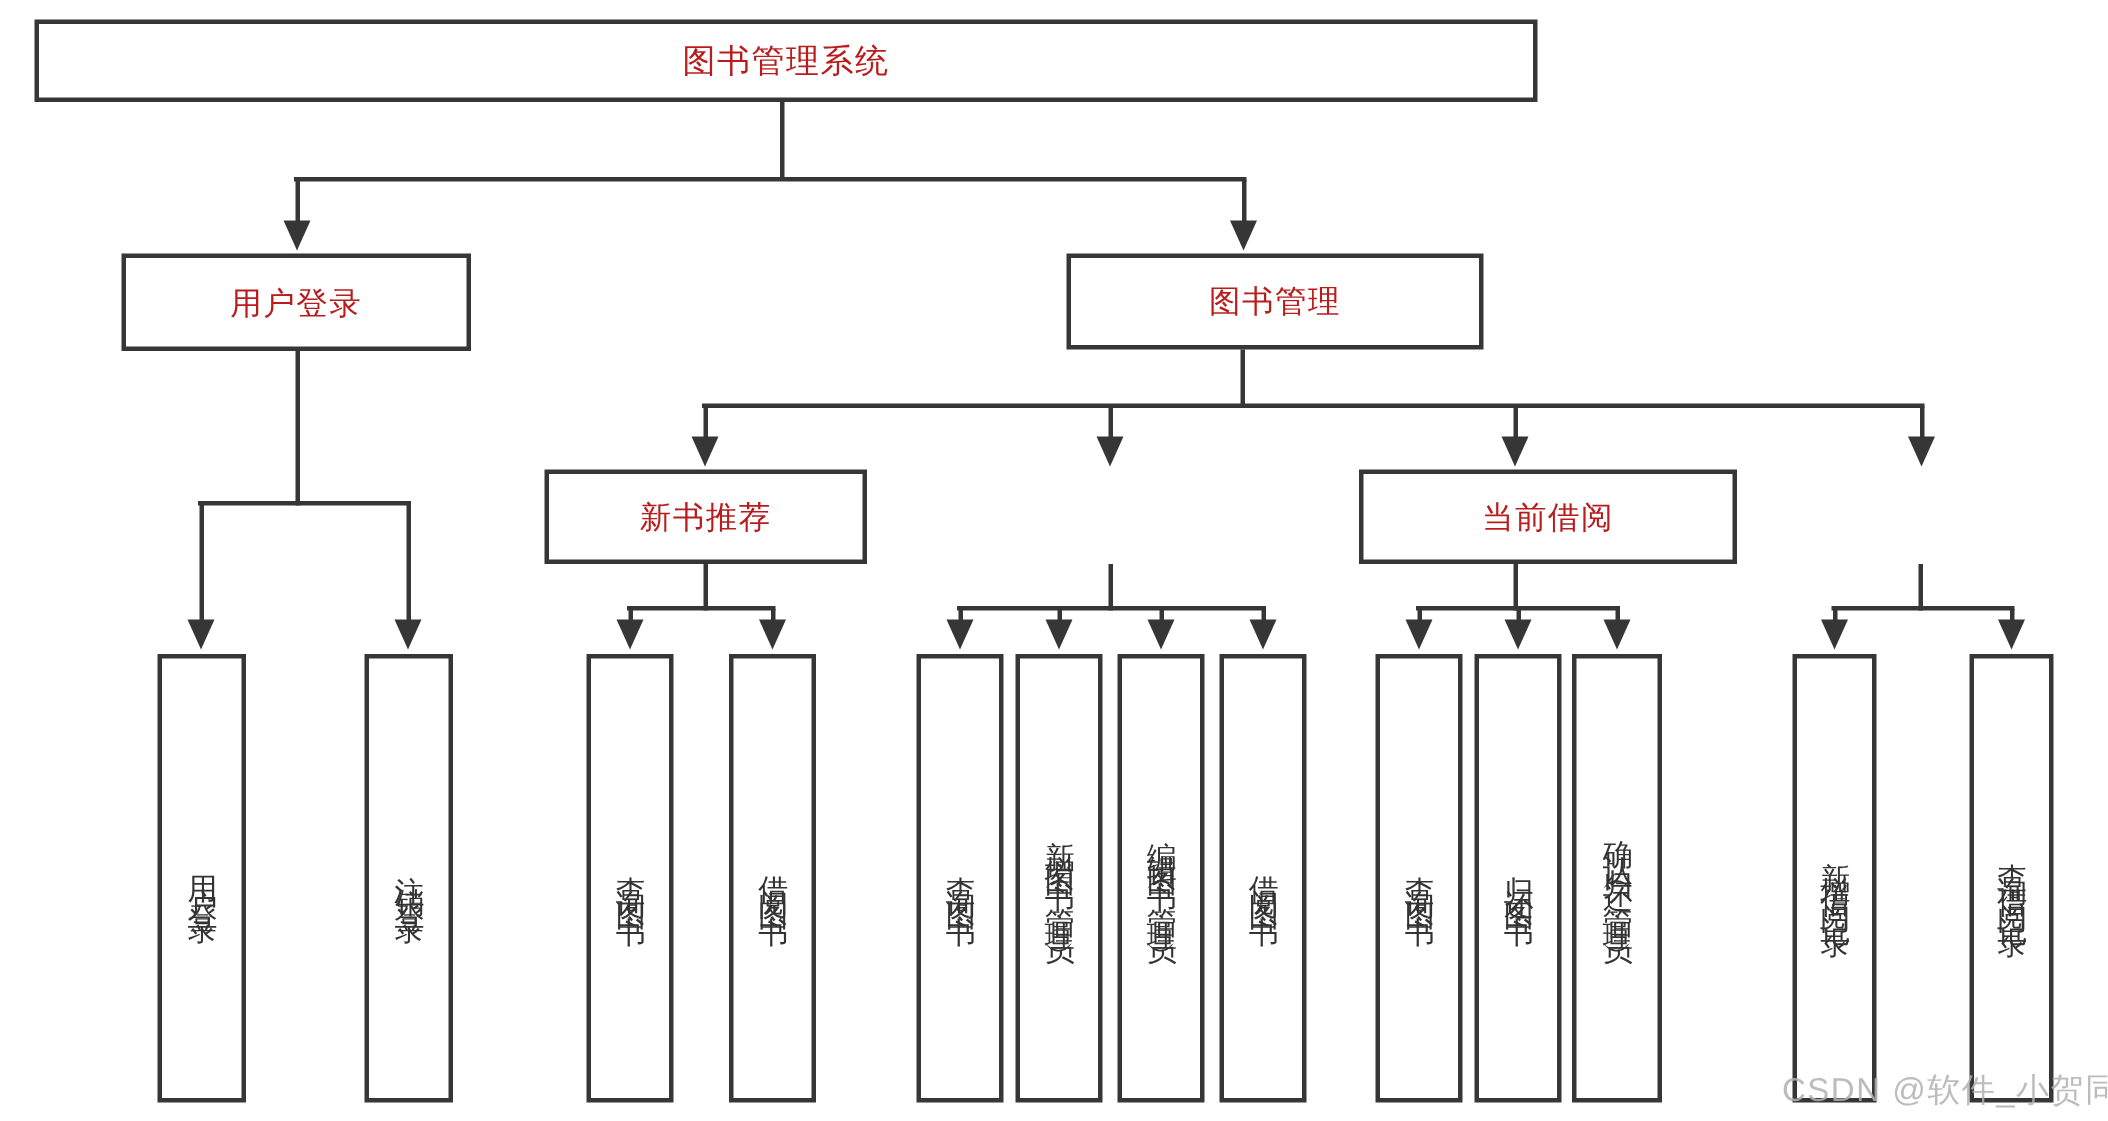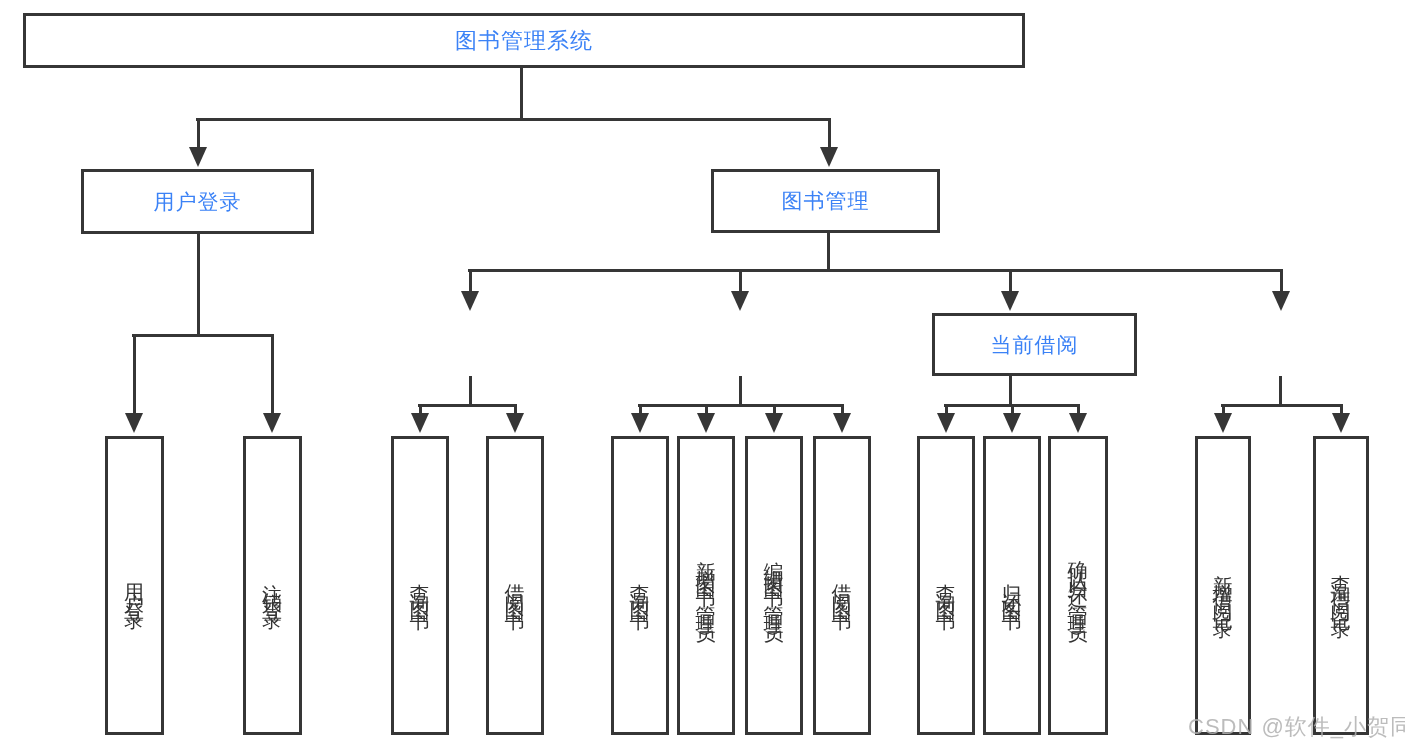--- a/index.html
+++ b/index.html
@@ -16,21 +16,21 @@
     box-sizing:border-box;
     border:3px solid #363636;
     background:#ffffff;
     display:flex;
     align-items:center;
     justify-content:center;
   }
   .hlbl{
     font-size:21px;
     letter-spacing:1px;
-    color:#3b82f6;
+    color:#b91c1c;
     white-space:nowrap;
   }
   .root-lbl{font-size:22px;}
   .vtext{
     writing-mode:vertical-lr;
     text-orientation:mixed;
     font-size:20px;
     line-height:1;
     letter-spacing:9px;
     color:#333333;
@@ -60,25 +60,28 @@
 
 <div class="canvas">
 
   <div class="box" style="left:23px;top:13px;width:1002px;height:55px">
     <span class="hlbl root-lbl">图书管理系统</span>
   </div>
 
   <div class="box" style="left:81px;top:169px;width:233px;height:65px">
     <span class="hlbl">用户登录</span>
   </div>
-  <div class="box" style="left:711px;top:169px;width:229px;height:64px">
+  <div class="box" style="left:711px;top:169px;width:278px;height:64px">
     <span class="hlbl">图书管理</span>
   </div>
 
-  <div class="box" style="left:932px;top:313px;width:205px;height:63px">
+  <div class="box" style="left:363px;top:313px;width:215px;height:63px">
+    <span class="hlbl">新书推荐</span>
+  </div>
+  <div class="box" style="left:906px;top:313px;width:252px;height:63px">
     <span class="hlbl">当前借阅</span>
   </div>
 
   <div class="box" style="left:105px;top:436px;width:59px;height:299px">
     <span class="vtext">用户登录</span>
   </div>
   <div class="box" style="left:243px;top:436px;width:59px;height:299px">
     <span class="vtext">注销登录</span>
   </div>
   <div class="box" style="left:391px;top:436px;width:58px;height:299px">

